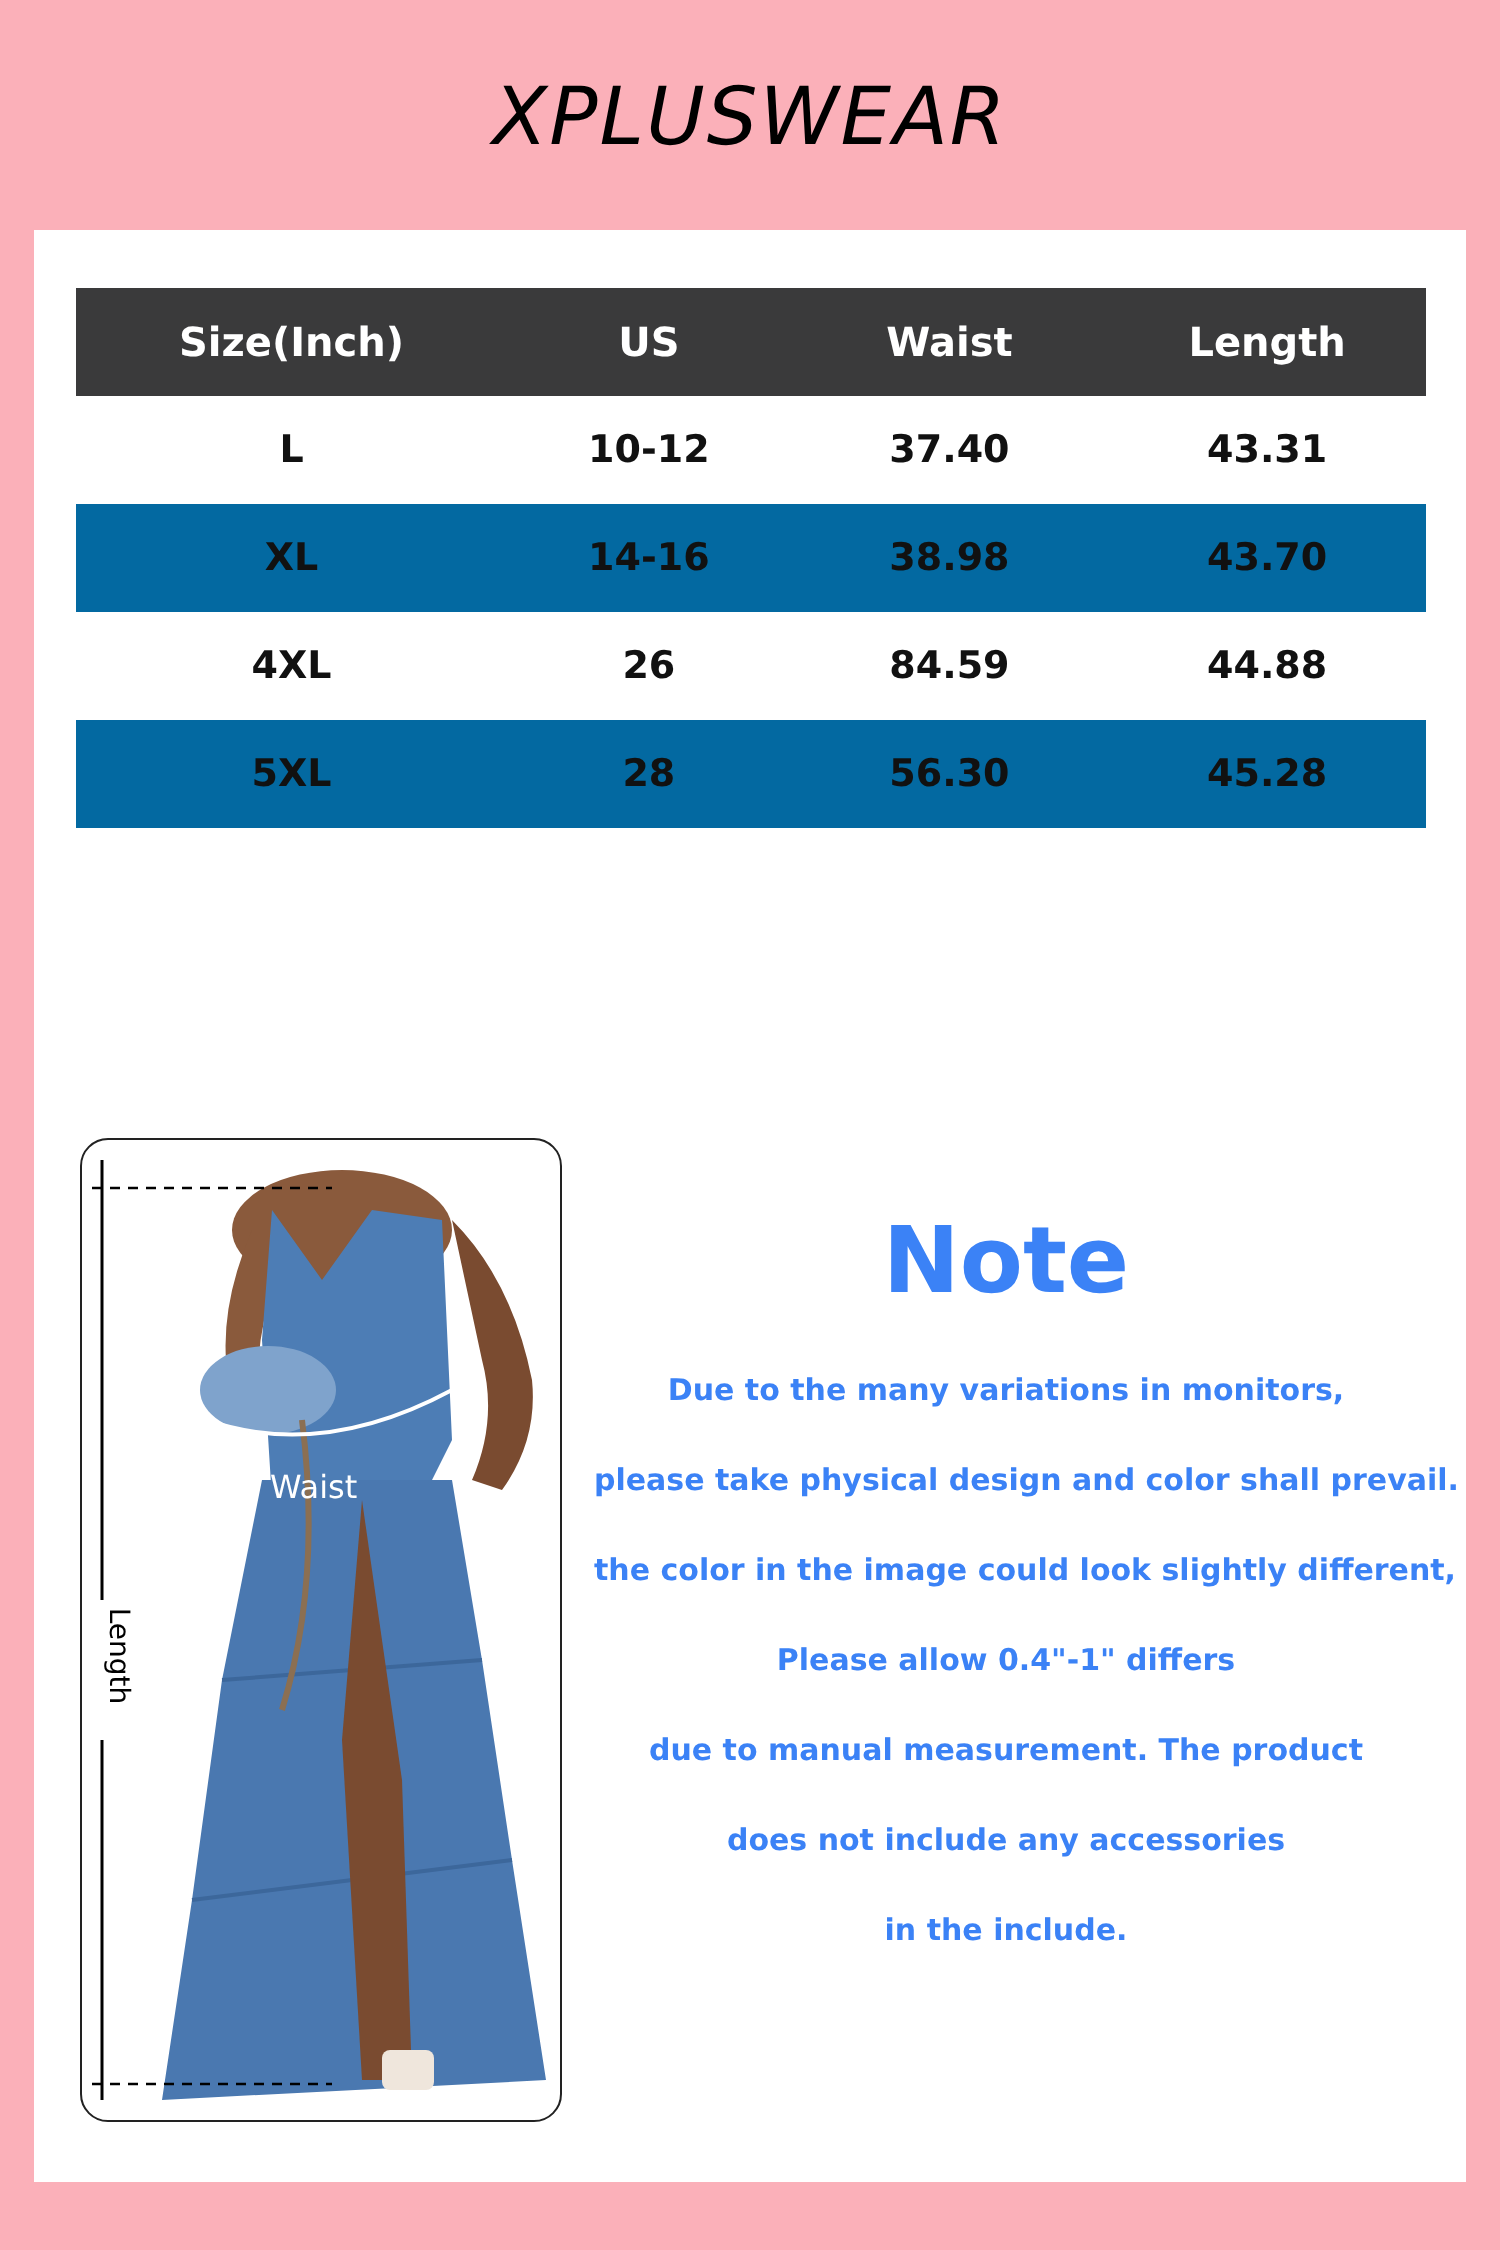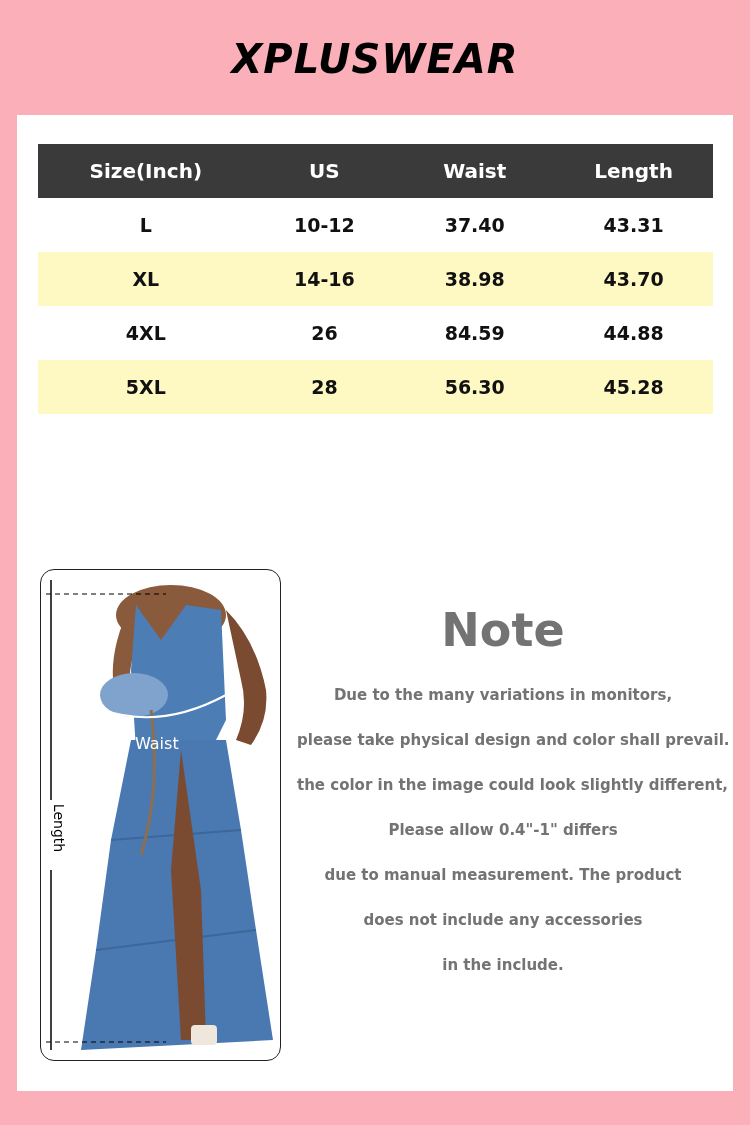--- a/index.html
+++ b/index.html
@@ -7,21 +7,21 @@
     body {
       background: #fbb0b9;
       font-family: "DejaVu Sans", sans-serif;
       position: relative;
       overflow: hidden;
     }
     .brand {
       position: absolute; left: 0; top: 36px; width: 750px;
       text-align: center;
       font-family: "DejaVu Sans", sans-serif;
-      font-weight: 700; font-style: italic;
+      font-weight: 400; font-style: italic;
       font-size: 40px; letter-spacing: 1px;
       color: #000;
     }
     .card {
       position: absolute; left: 17px; top: 115px;
       width: 716px; height: 976px;
       background: #ffffff;
       padding-left: 20px;
     }
     table.size {
@@ -30,21 +30,21 @@
     }
     table.size th {
       background: #3a3a3b; color: #fff;
       font-weight: bold; font-size: 20px;
       height: 54px; text-align: center;
     }
     table.size td {
       height: 54px; text-align: center;
       font-weight: bold; font-size: 19px; color: #111;
     }
-    table.size tr.pink td { background: #fef9c3; margin-top: 48px; }
+    table.size tr.pink td { background: #0369a1; margin-top: 48px; }
     table.size th:nth-child(1), table.size td:nth-child(1) { width: 190px; }
     table.size th:nth-child(2), table.size td:nth-child(2) { width: 125px; }
     table.size th:nth-child(3), table.size td:nth-child(3) { width: 140px; }
     table.size th:nth-child(4), table.size td:nth-child(4) { width: 140px; }
 
     .photo-frame {
       position: absolute; left: 23px; top: 454px;
       width: 241px; height: 492px;
       border: 1.5px solid #222; border-radius: 14px;
       overflow: hidden; background: #fff;
@@ -55,21 +55,21 @@
       color: #fff; font-size: 16px;
     }
     .length-label {
       position: absolute; left: -12px; top: 250px;
       transform: rotate(90deg); transform-origin: center;
       font-size: 14px; color: #000; width: 60px; text-align: center;
     }
 
     .note {
       position: absolute; left: 280px; top: 480px; width: 412px;
-      text-align: center; color: #737373;
+      text-align: center; color: #3b82f6;
     }
     .note-title {
       font-size: 46px; font-weight: bold; margin-top: 8px; height: 70px;
     }
     .note-line {
       font-size: 15px; font-weight: 700; height: 45px; line-height: 45px;
       white-space: nowrap;
       text-align: center;
     }
   </style>

